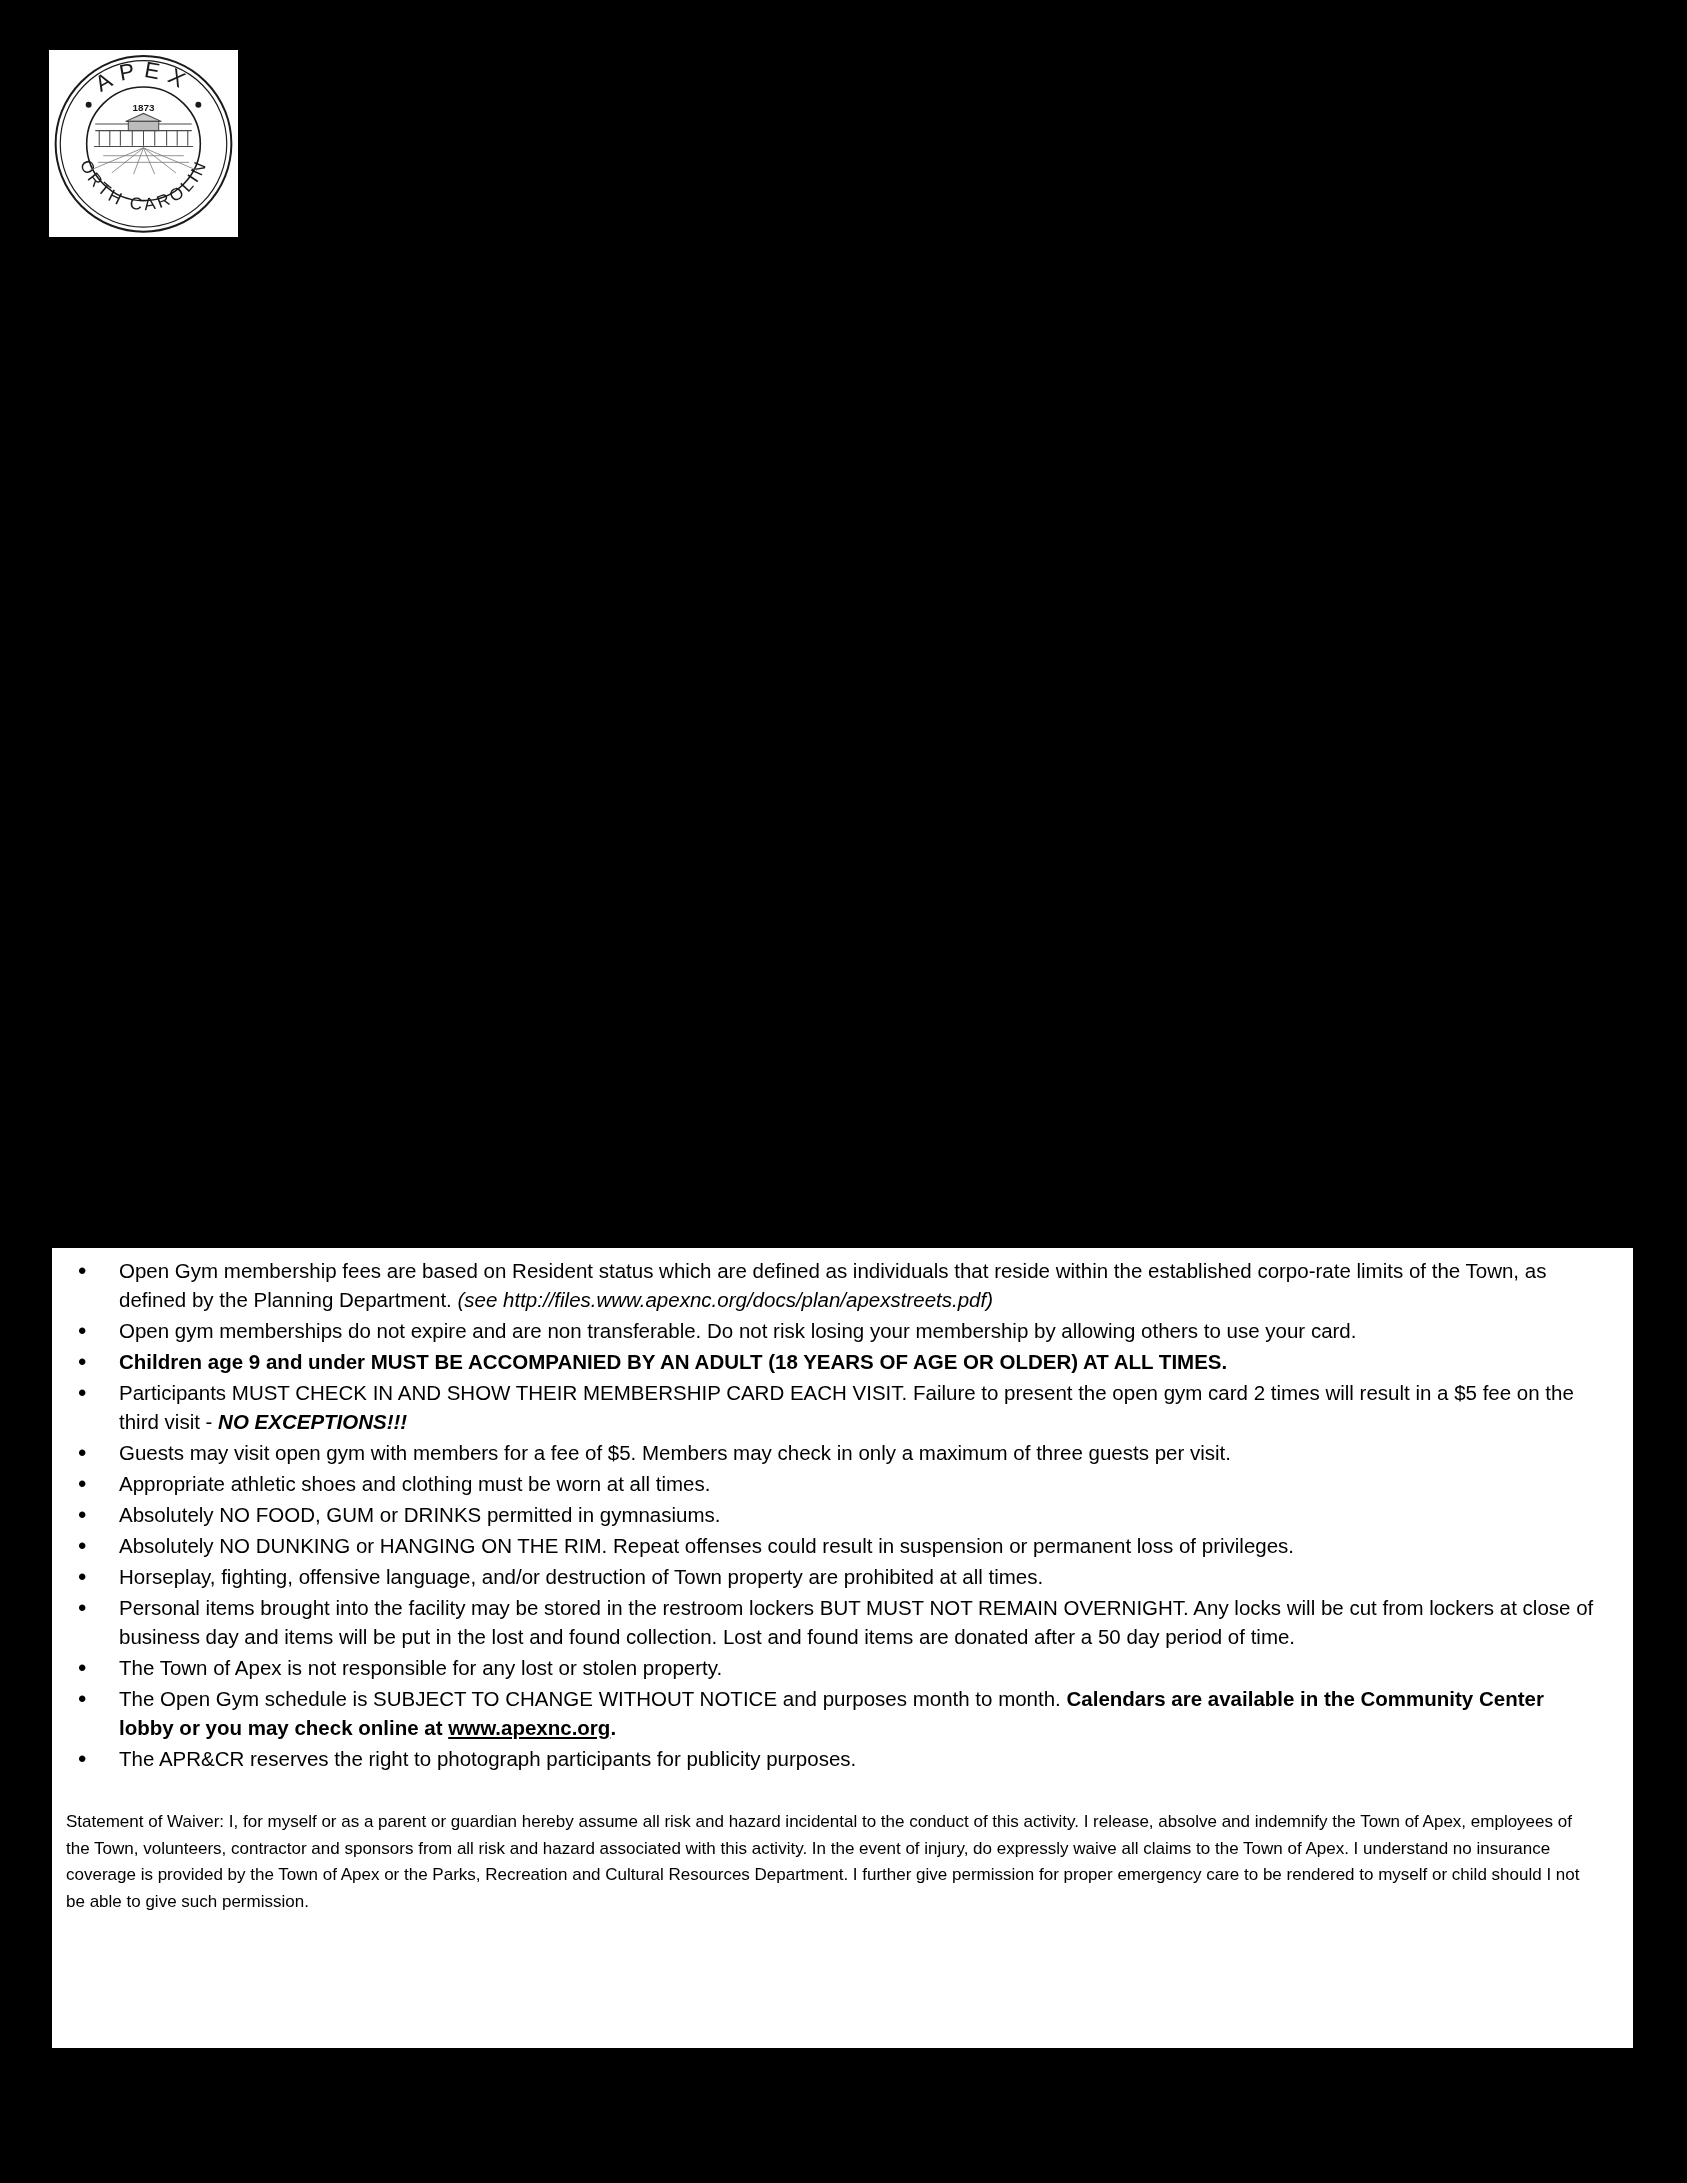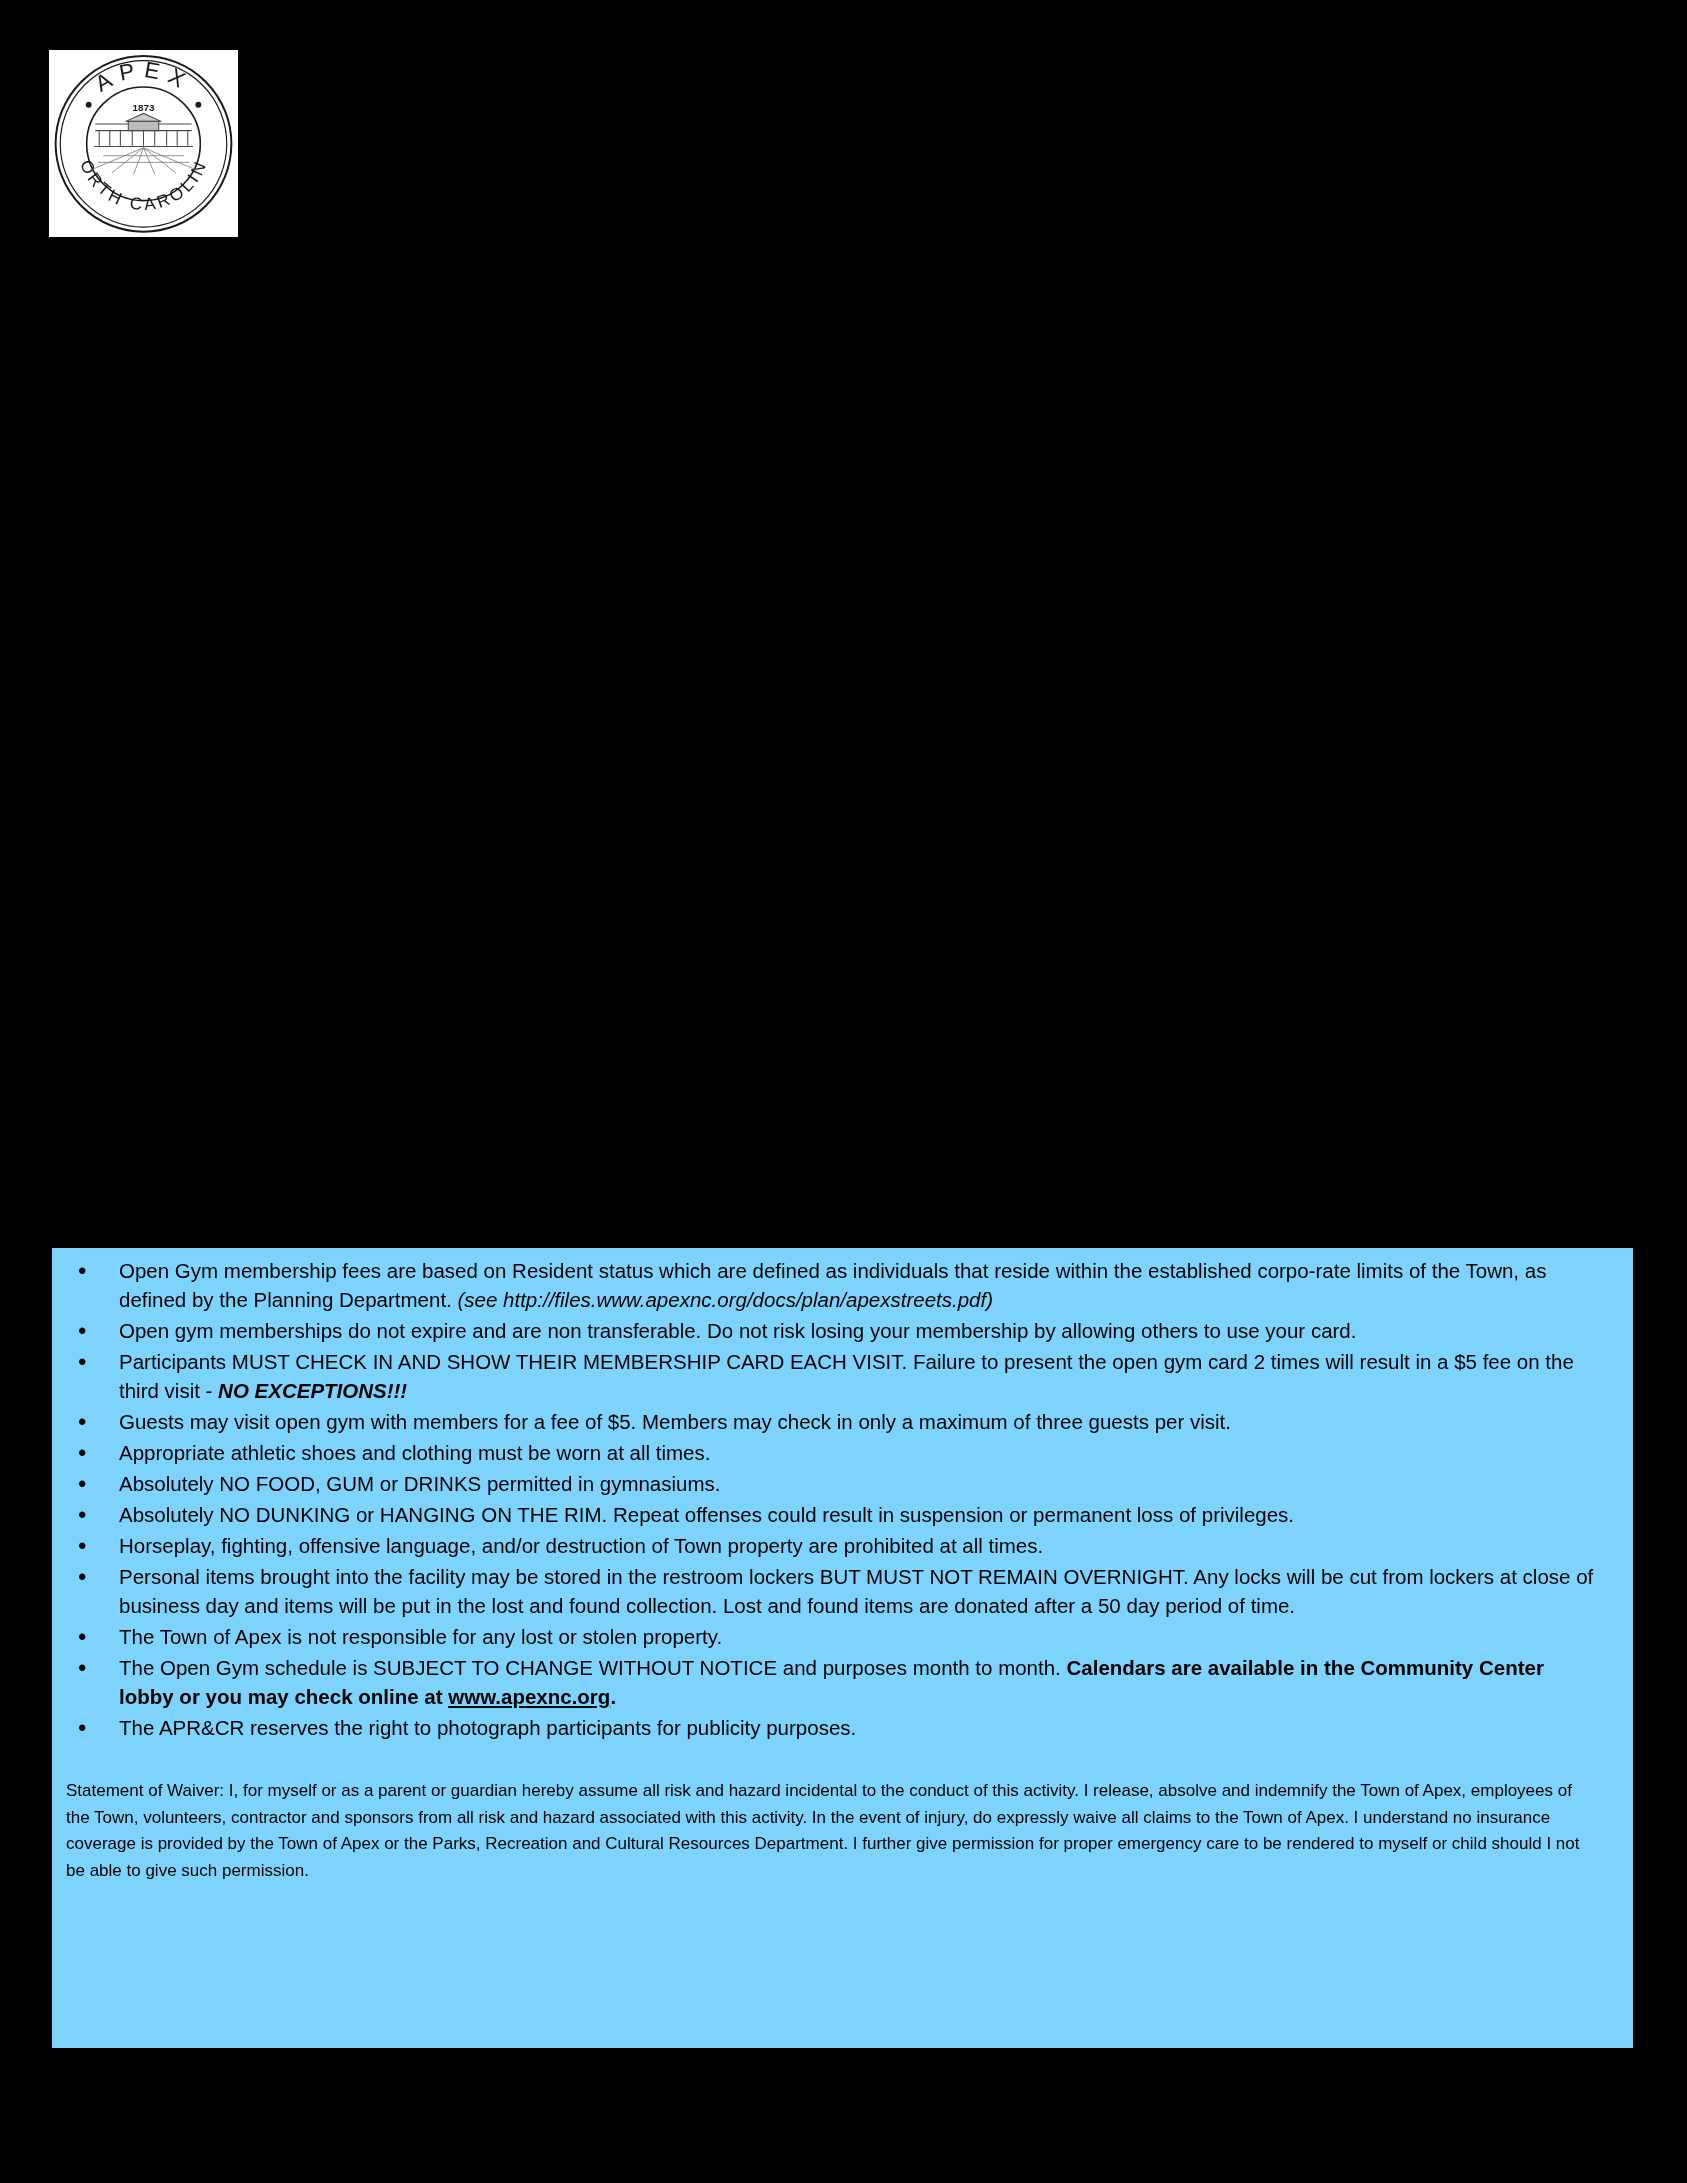--- a/index.html
+++ b/index.html
@@ -13,21 +13,21 @@
   .logo-box {
     position: absolute; left: 49px; top: 50px;
     width: 189px; height: 187px;
     background: #ffffff;
   }
   .logo-box svg { width: 100%; height: 100%; display: block; }
   .seal-text { fill: #1a1a1a; }
   .content-box {
     position: absolute; left: 52px; top: 1248px;
     width: 1581px; height: 800px;
-    background: #7dd3fc;
+    background: #ffffff;
     box-sizing: border-box;
     padding: 8px 36px 12px 0;
     overflow: hidden;
   }
   ul.rules {
     margin: 0; padding: 0 0 0 67px;
     list-style: none;
     font-size: 20.5px;
     line-height: 29px;
   }
@@ -101,20 +101,21 @@
         <line x1="74" y1="170" x2="212" y2="170"></line>
       </g>
     </g>
   </svg>
 </div>
 
 <div class="content-box">
   <ul class="rules">
       <li><span class="seg-n">Open Gym membership fees are based on Resident status which are defined as individuals that reside within the established corpo-rate limits of the Town, as defined by the Planning Department. </span><span class="seg-i">(see http://files.www.apexnc.org/docs/plan/apexstreets.pdf)</span></li>
       <li><span class="seg-n">Open gym memberships do not expire and are non transferable. Do not risk losing your membership by allowing others to use your card.</span></li>
+      <li><span class="seg-b">Children age 9 and under MUST BE ACCOMPANIED BY AN ADULT (18 YEARS OF AGE OR OLDER) AT ALL TIMES.</span></li>
       <li><span class="seg-n">Participants MUST CHECK IN AND SHOW THEIR MEMBERSHIP CARD EACH VISIT.  Failure to present the open gym card 2 times will result in a $5 fee on the third visit - </span><span class="seg-bi">NO EXCEPTIONS!!!</span></li>
       <li><span class="seg-n">Guests may visit open gym with members for a fee of $5.  Members may check in only a maximum of three guests per visit.</span></li>
       <li><span class="seg-n">Appropriate athletic shoes and clothing must be worn at all times.</span></li>
       <li><span class="seg-n">Absolutely NO FOOD, GUM or DRINKS permitted in gymnasiums.</span></li>
       <li><span class="seg-n">Absolutely NO DUNKING or HANGING ON THE RIM. Repeat offenses could result in suspension or permanent loss of privileges.</span></li>
       <li><span class="seg-n">Horseplay, fighting, offensive language, and/or destruction of Town property are prohibited at all times.</span></li>
       <li><span class="seg-n">Personal items brought into the facility may be stored in the restroom lockers BUT MUST NOT REMAIN OVERNIGHT. Any locks will be cut from lockers at close of business day and items will be put in the lost and found collection.  Lost and found items are donated after a 50 day period of time.</span></li>
       <li><span class="seg-n">The Town of Apex is not responsible for any lost or stolen property.</span></li>
       <li><span class="seg-n">The Open Gym schedule is SUBJECT TO CHANGE WITHOUT NOTICE and purposes month to month.  </span><span class="seg-b">Calendars are available in the Community Center lobby or you may check online at </span><span class="seg-bu">www.apexnc.org</span><span class="seg-b">.</span></li>
       <li><span class="seg-n">The APR&amp;CR reserves the right to photograph participants for publicity purposes.</span></li>

